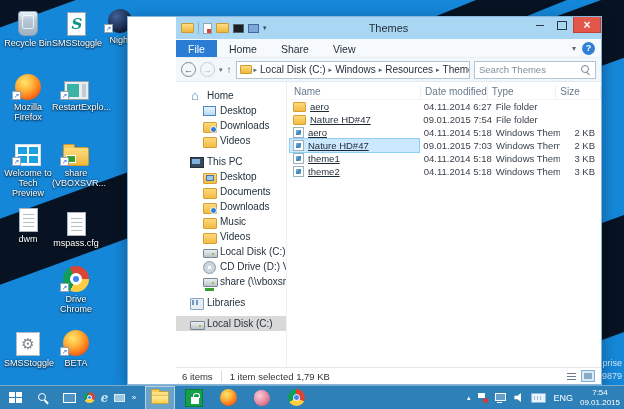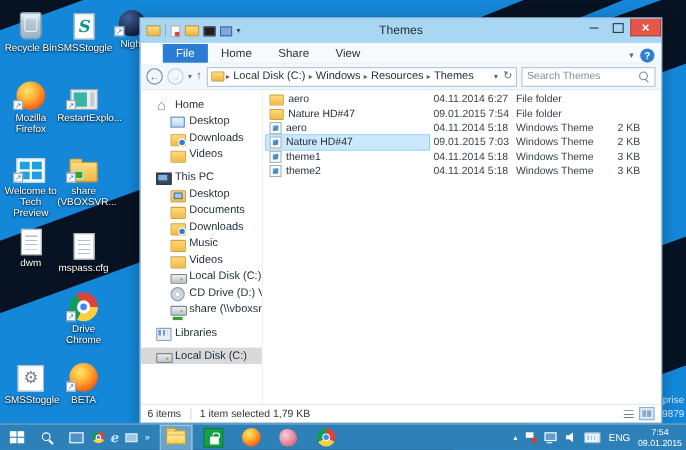--- a/index.html
+++ b/index.html
@@ -43,39 +43,39 @@
   .g-doc { width:19px; height:24px; background:#fefefe; border:1px solid #a8b4bd; }
   .g-doc::after { content:""; position:absolute; left:3px; right:3px; top:5px; height:13px; background:repeating-linear-gradient(180deg,#b6bfc6 0 1px, transparent 1px 4px); }
   .g-procmon { width:25px; height:21px; background:#e9eef2; border:1px solid #8a98a5; }
   .g-procmon::after { content:""; position:absolute; inset:3px; background:linear-gradient(90deg,#d95550 0 32%, #7fb2e5 32% 62%, #9ecb53 62%); }
   .g-chrome { width:26px; height:26px; border-radius:50%; background:conic-gradient(from -30deg, #db4437 0 33%, #ffcd40 33% 66%, #0f9d58 66% 100%); }
   .g-chrome::after { content:""; position:absolute; inset:7px; border-radius:50%; background:#4285f4; border:3px solid #fff; }
   .g-gears { width:24px; height:24px; background:#fff; border:1px solid #b0bcc6; text-align:center; }
   .g-gears::after { content:"\2699"; color:#76828c; font-size:15px; line-height:22px; }
 
   
-  .window { position:absolute; left:127px; top:16px; width:475px; height:369px; z-index:5; background:#fff; border:1px solid #86b6dd; box-shadow:0 4px 14px rgba(0,0,0,.35); display:flex; flex-direction:column; }
+  .window { position:absolute; left:127px; top:16px; width:475px; height:369px; z-index:5; background:#fff; border:1px solid #86b6dd; box-shadow:0 4px 14px rgba(0,0,0,.35); display:flex; flex-direction:column;padding-left:48px; }
   .titlebar { height:22px; background:#a9d6f2; display:flex; align-items:center; position:relative; flex:none; }
   .qat { display:flex; align-items:center; gap:4px; padding-left:5px; }
   .qat-sep { width:1px; height:12px; background:rgba(0,0,0,.18); }
   .qat-folder { width:13px; height:10px; background:linear-gradient(#ffdd80,#efb73e); border:1px solid #cf9a2f; border-radius:1px; }
   .qat-page { width:9px; height:11px; background:#fff; border:1px solid #98a5af; position:relative; }
   .qat-page::after { content:""; position:absolute; right:0; bottom:0; width:4px; height:4px; background:#d4483c; }
   .qat-cmd { width:11px; height:9px; background:#1d1f22; border:1px solid #56606a; }
   .qat-app { width:11px; height:9px; background:#7fa7d9; border:1px solid #44699c; }
   .qat-chevron { font-size:7px; color:#31465a; }
   .win-title { position:absolute; left:0; right:0; text-align:center; font-size:11px; color:#1e2a36; pointer-events:none; }
   .win-controls { margin-left:auto; display:flex; align-items:flex-start; height:100%; }
   .wc { width:22px; height:16px; display:flex; align-items:center; justify-content:center; }
   .wc-min::after { content:""; width:8px; height:1px; background:#2b3a47; }
   .wc-max::after { content:""; width:8px; height:7px; border:1px solid #2b3a47; }
   .wc-close { width:28px; background:#e2574a; border:1px solid #bf4237; border-top:none; }
   .wc-close::after { content:"\00d7"; color:#fff; font-size:12px; font-weight:bold; line-height:1; }
 
-  .ribbon { height:19px; background:#f7fafc; display:flex; align-items:flex-end; border-bottom:1px solid #e8eef3; flex:none;margin-left:20px; }
+  .ribbon { height:19px; background:#f7fafc; display:flex; align-items:center; border-bottom:1px solid #e8eef3; flex:none; }
   .rtab { padding:3px 12px 2px; font-size:10.5px; color:#24313d; }
   .rtab.active { background:#2a7cd4; color:#fff; }
   .ribbon-right { margin-left:auto; display:flex; align-items:center; gap:6px; padding-right:6px; }
   .ribbon-chevron { font-size:8px; color:#5b6b7a; }
   .help-btn { width:13px; height:13px; border-radius:50%; background:#2f7fd6; color:#fff; font-size:9px; font-weight:bold; display:flex; align-items:center; justify-content:center; }
 
   .addrbar { height:24px; background:#f2f7fb; display:flex; align-items:center; gap:4px; padding:0 5px; border-bottom:1px solid #e2e9f0; flex:none; }
   .nav-circ { width:15px; height:15px; border-radius:50%; border:1px solid #7d8b99; color:#46535f; font-size:9px; display:flex; align-items:center; justify-content:center; flex:none; }
   .nav-circ.disabled { border-color:#c3ced7; color:#b7c2cb; }
   .nav-chev { font-size:7px; color:#5b6b7a; }
@@ -116,21 +116,21 @@
   .si-lib::before { content:""; position:absolute; left:0; top:1px; width:12px; height:10px; background:#e7eef5; border:1px solid #8aa3bb; border-radius:1px; }
   .si-lib::after { content:""; position:absolute; left:2px; top:3px; width:8px; height:5px; background:repeating-linear-gradient(90deg,#6f98c0 0 2px, transparent 2px 4px); }
 
   .filepane { flex:1; padding:2px 0 0 3px; position:relative; overflow:hidden; }
   .list-header { display:flex; height:16px; align-items:center; border-bottom:1px solid #f3f5f7; }
   .hc { font-size:10px; color:#66798c; padding-left:4px; border-right:1px solid #eef1f4; height:14px; line-height:14px; }
   .hc0 { width:148px; } .hc1 { width:75px; } .hc2 { width:77px; } .hc3 { width:50px; }
   .frow { display:flex; height:13px; align-items:center; position:relative; }
   .c-name { width:148px; display:flex; align-items:center; gap:4px; padding-left:3px; height:13px; position:relative; }
   .frow.sel .c-name { background:#cce8ff; outline:1px solid #8ed0f5; }
-  .c-name span { font-size:9.5px; color:#1e2a36; white-space:nowrap; overflow:hidden; }
+  .c-name span { font-size:9.5px; color:#1e2a36; white-space:nowrap; overflow:hidden;text-decoration:underline; }
   .c-date, .c-type, .c-size { font-size:9.5px; color:#3a4document5; color:#39434d; padding-left:4px; white-space:nowrap; }
   .c-date { width:75px; } .c-type { width:77px; overflow:hidden; }
   .c-size { width:46px; text-align:right; padding-right:6px; }
   .fi-folder { width:13px; height:10px; background:linear-gradient(#ffd97a,#f2bb45); border:1px solid #d8a032; border-radius:1px; position:relative; flex:none; }
   .fi-folder::before { content:""; position:absolute; top:-3px; left:-1px; width:6px; height:2px; background:#f7cd62; border:1px solid #d8a032; border-bottom:none; }
   .fi-theme { width:11px; height:11px; background:#fff; border:1px solid #9fb0bd; position:relative; flex:none; }
   .fi-theme::after { content:""; position:absolute; inset:2px; background:linear-gradient(135deg,#7ec3ea,#3c7fc1 60%,#8fd17a); }
 
   .statusbar { height:17px; flex:none; border-top:1px solid #e7e7e7; display:flex; align-items:center; font-size:9.5px; color:#333; padding:0 6px; gap:8px; }
   .status-div { width:1px; height:11px; background:#d9d9d9; }
@@ -422,20 +422,26 @@
           <div class="srow ind0 gap">
             <span class="si si-lib"></span>
             <span>Libraries</span>
           </div>
           <div class="srow ind0 gap sel">
             <span class="si si-drive"></span>
             <span>Local Disk (C:)</span>
           </div>
         </div>
       <div class="filepane">
+        <div class="list-header" id="list-header">
+            <div class="hc hc0">Name</div>
+            <div class="hc hc1">Date modified</div>
+            <div class="hc hc2">Type</div>
+            <div class="hc hc3">Size</div>
+          </div>
         <div id="rows">
             <div class="frow">
               <div class="c-name">
                 <span class="fi-folder"></span>
                 <span>aero</span>
               </div>
               <div class="c-date">04.11.2014 6:27</div>
               <div class="c-type">File folder</div>
               <div class="c-size"></div>
             </div>

